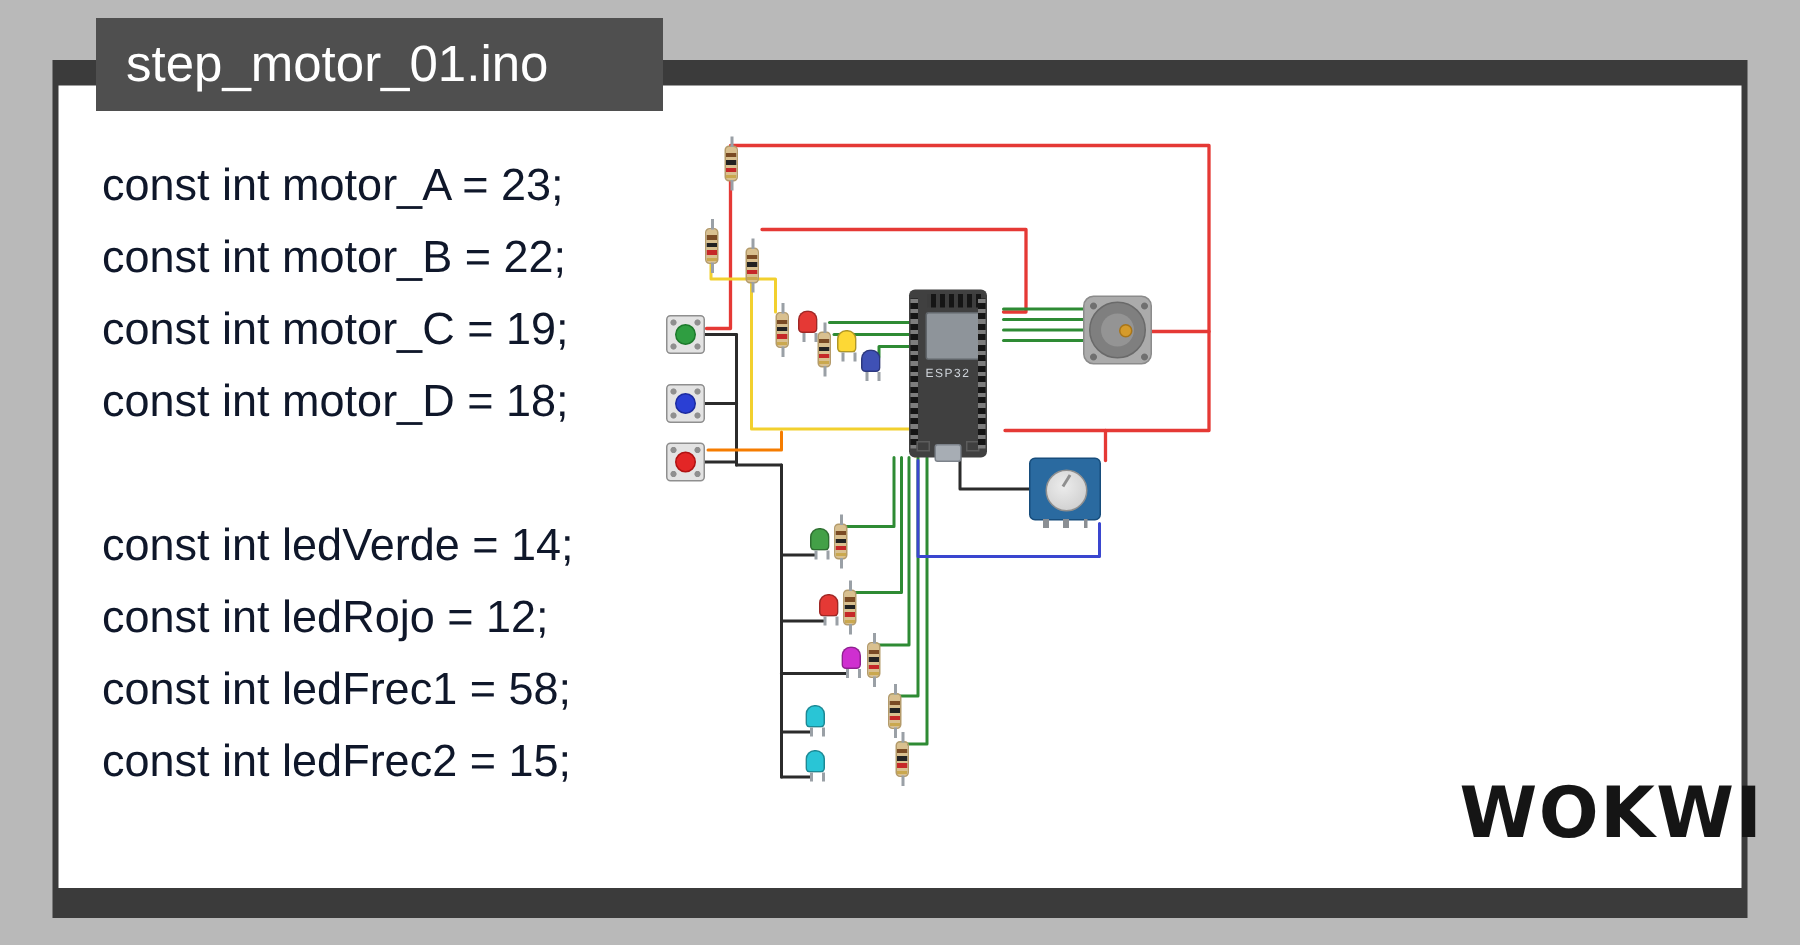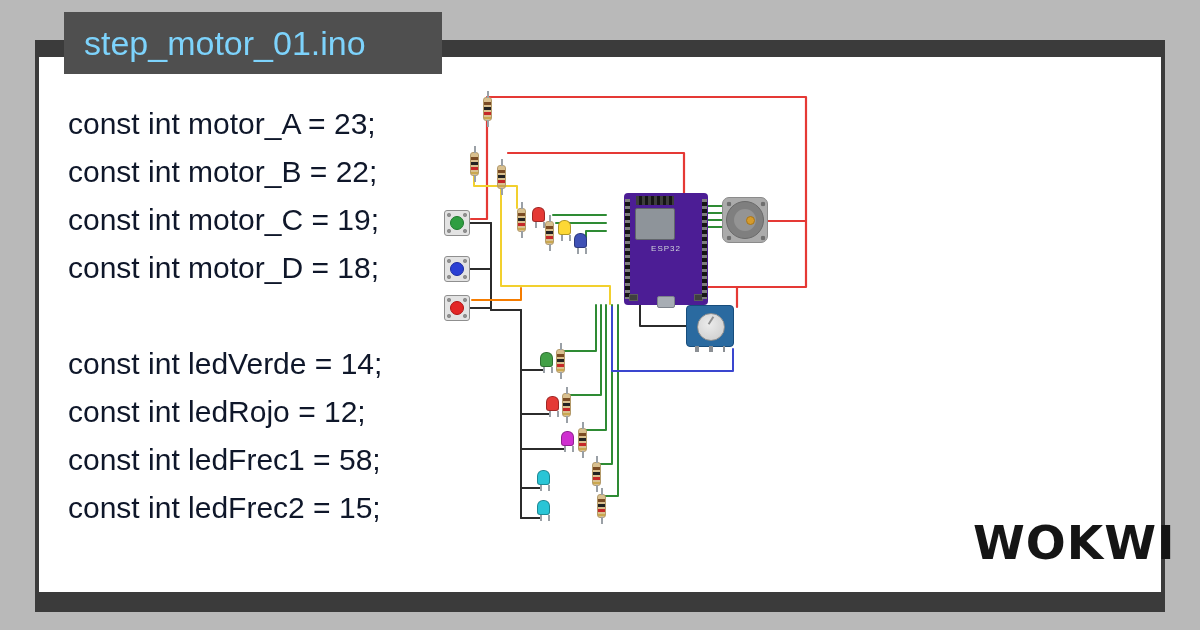--- a/index.html
+++ b/index.html
@@ -5,31 +5,31 @@
   html,body{margin:0;padding:0;}
   body{
     width:1200px;height:630px;position:relative;overflow:hidden;
     background:#b9b9b9;
     font-family:"Liberation Sans", sans-serif;
   }
   .frame{position:absolute;left:35px;top:40px;width:1130px;height:572px;background:#3b3b3b;z-index:0;}
   .card{position:absolute;left:39px;top:57px;width:1122px;height:535px;background:#ffffff;z-index:0;}
   .title-box{
     position:absolute;left:64px;top:12px;width:378px;height:62px;background:#4f4f4f;
-    color:#7dd3fc;display:flex;align-items:center;padding:0 20px;box-sizing:border-box;
+    color:#ffffff;display:flex;align-items:center;padding:0 20px;box-sizing:border-box;
     font-size:34px;z-index:5;
   }
   .code{position:absolute;left:68px;top:100px;color:#0f172a;font-size:30px;z-index:1;}
   .code .line{height:48px;line-height:48px;white-space:pre;min-height:48px;}
 
   .circuit{position:absolute;inset:0;z-index:2;}
   svg.wires{position:absolute;left:0;top:0;}
 
   
-  .board{position:absolute;left:624px;top:193px;width:84px;height:112px;background:#4c1d95;border-radius:4px;}
+  .board{position:absolute;left:606px;top:193px;width:52px;height:112px;background:#404040;border-radius:4px;}
   .board::before,.board::after{
     content:"";position:absolute;top:6px;bottom:6px;width:5px;
     background:repeating-linear-gradient(180deg,#7d7d7d 0 3px,#151515 3px 7px);
   }
   .board::before{left:1px}.board::after{right:1px}
   .board .antenna{position:absolute;left:12px;top:3px;width:38px;height:9px;
     background:repeating-linear-gradient(90deg,#3d3d3d 0 3px,#151515 3px 6px);}
   .board .shield{position:absolute;left:11px;top:15px;width:40px;height:32px;background:#8e949a;border:1px solid #61666b;border-radius:2px;box-sizing:border-box;}
   .board .label{position:absolute;left:0;right:0;top:51px;text-align:center;color:#cfd4da;font-size:8px;letter-spacing:1px;}
   .board .btn{position:absolute;bottom:4px;width:9px;height:7px;background:#3f3f3f;border:1px solid #5c5c5c;box-sizing:border-box;}

